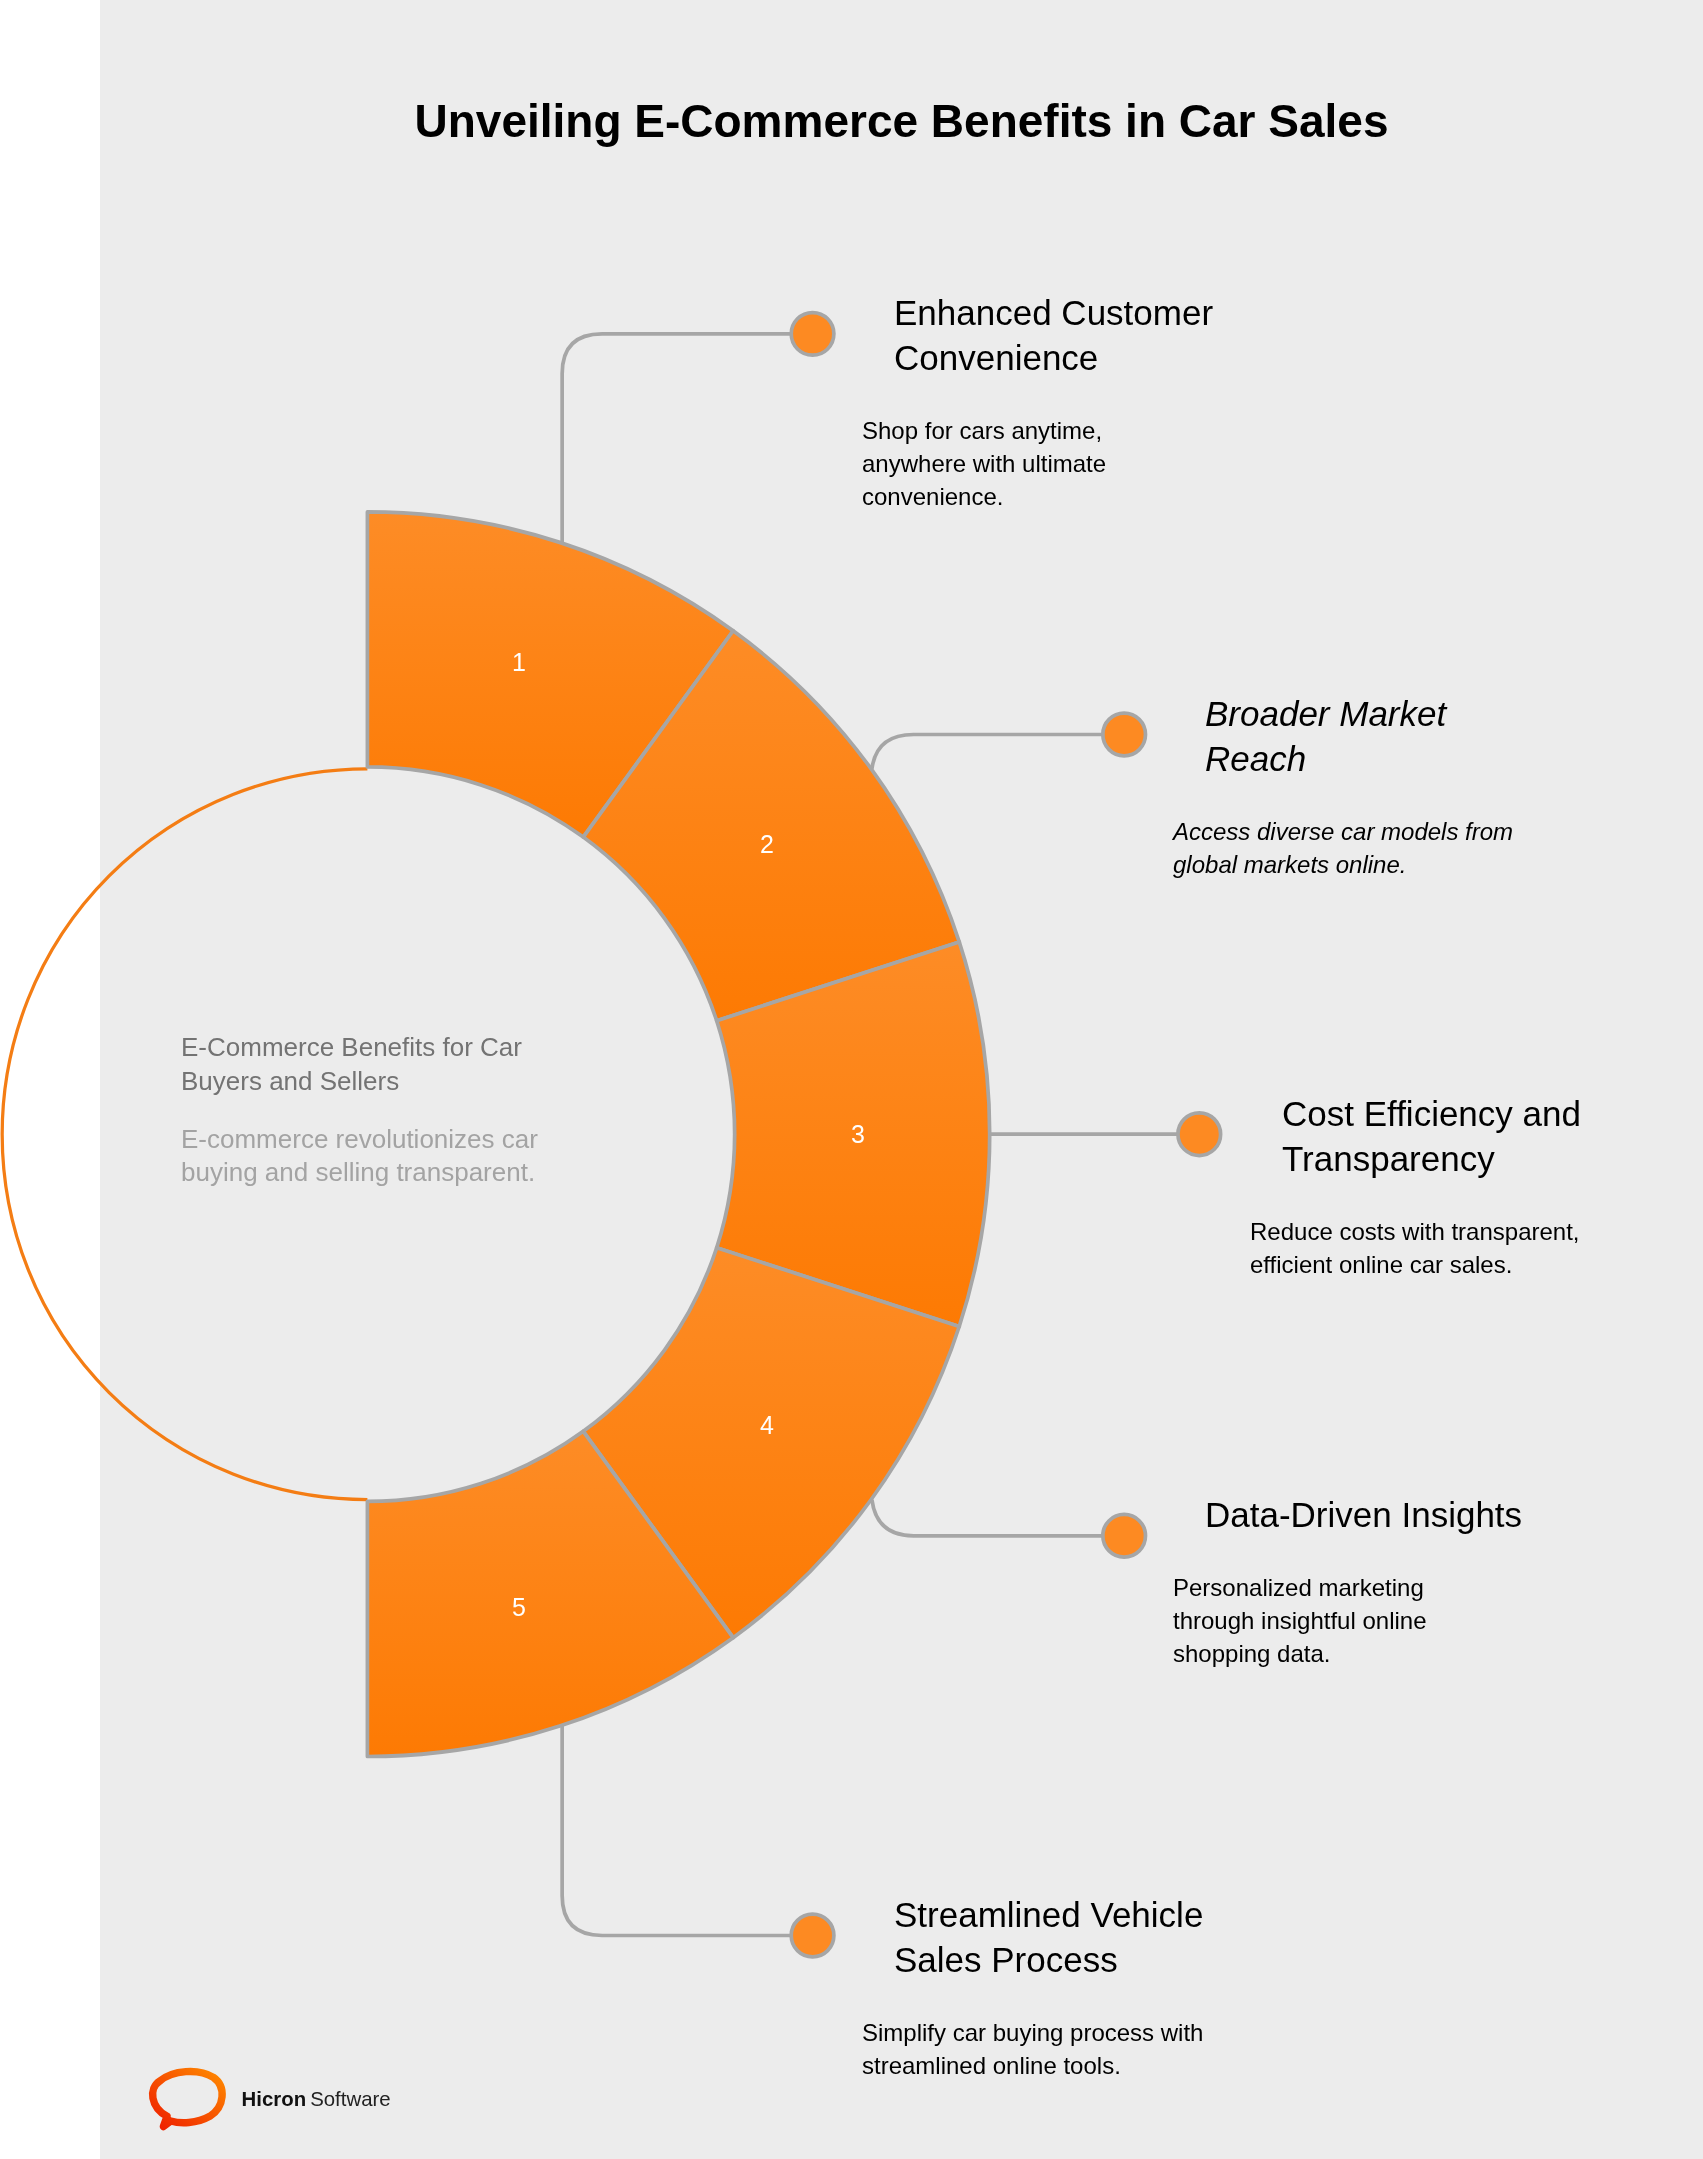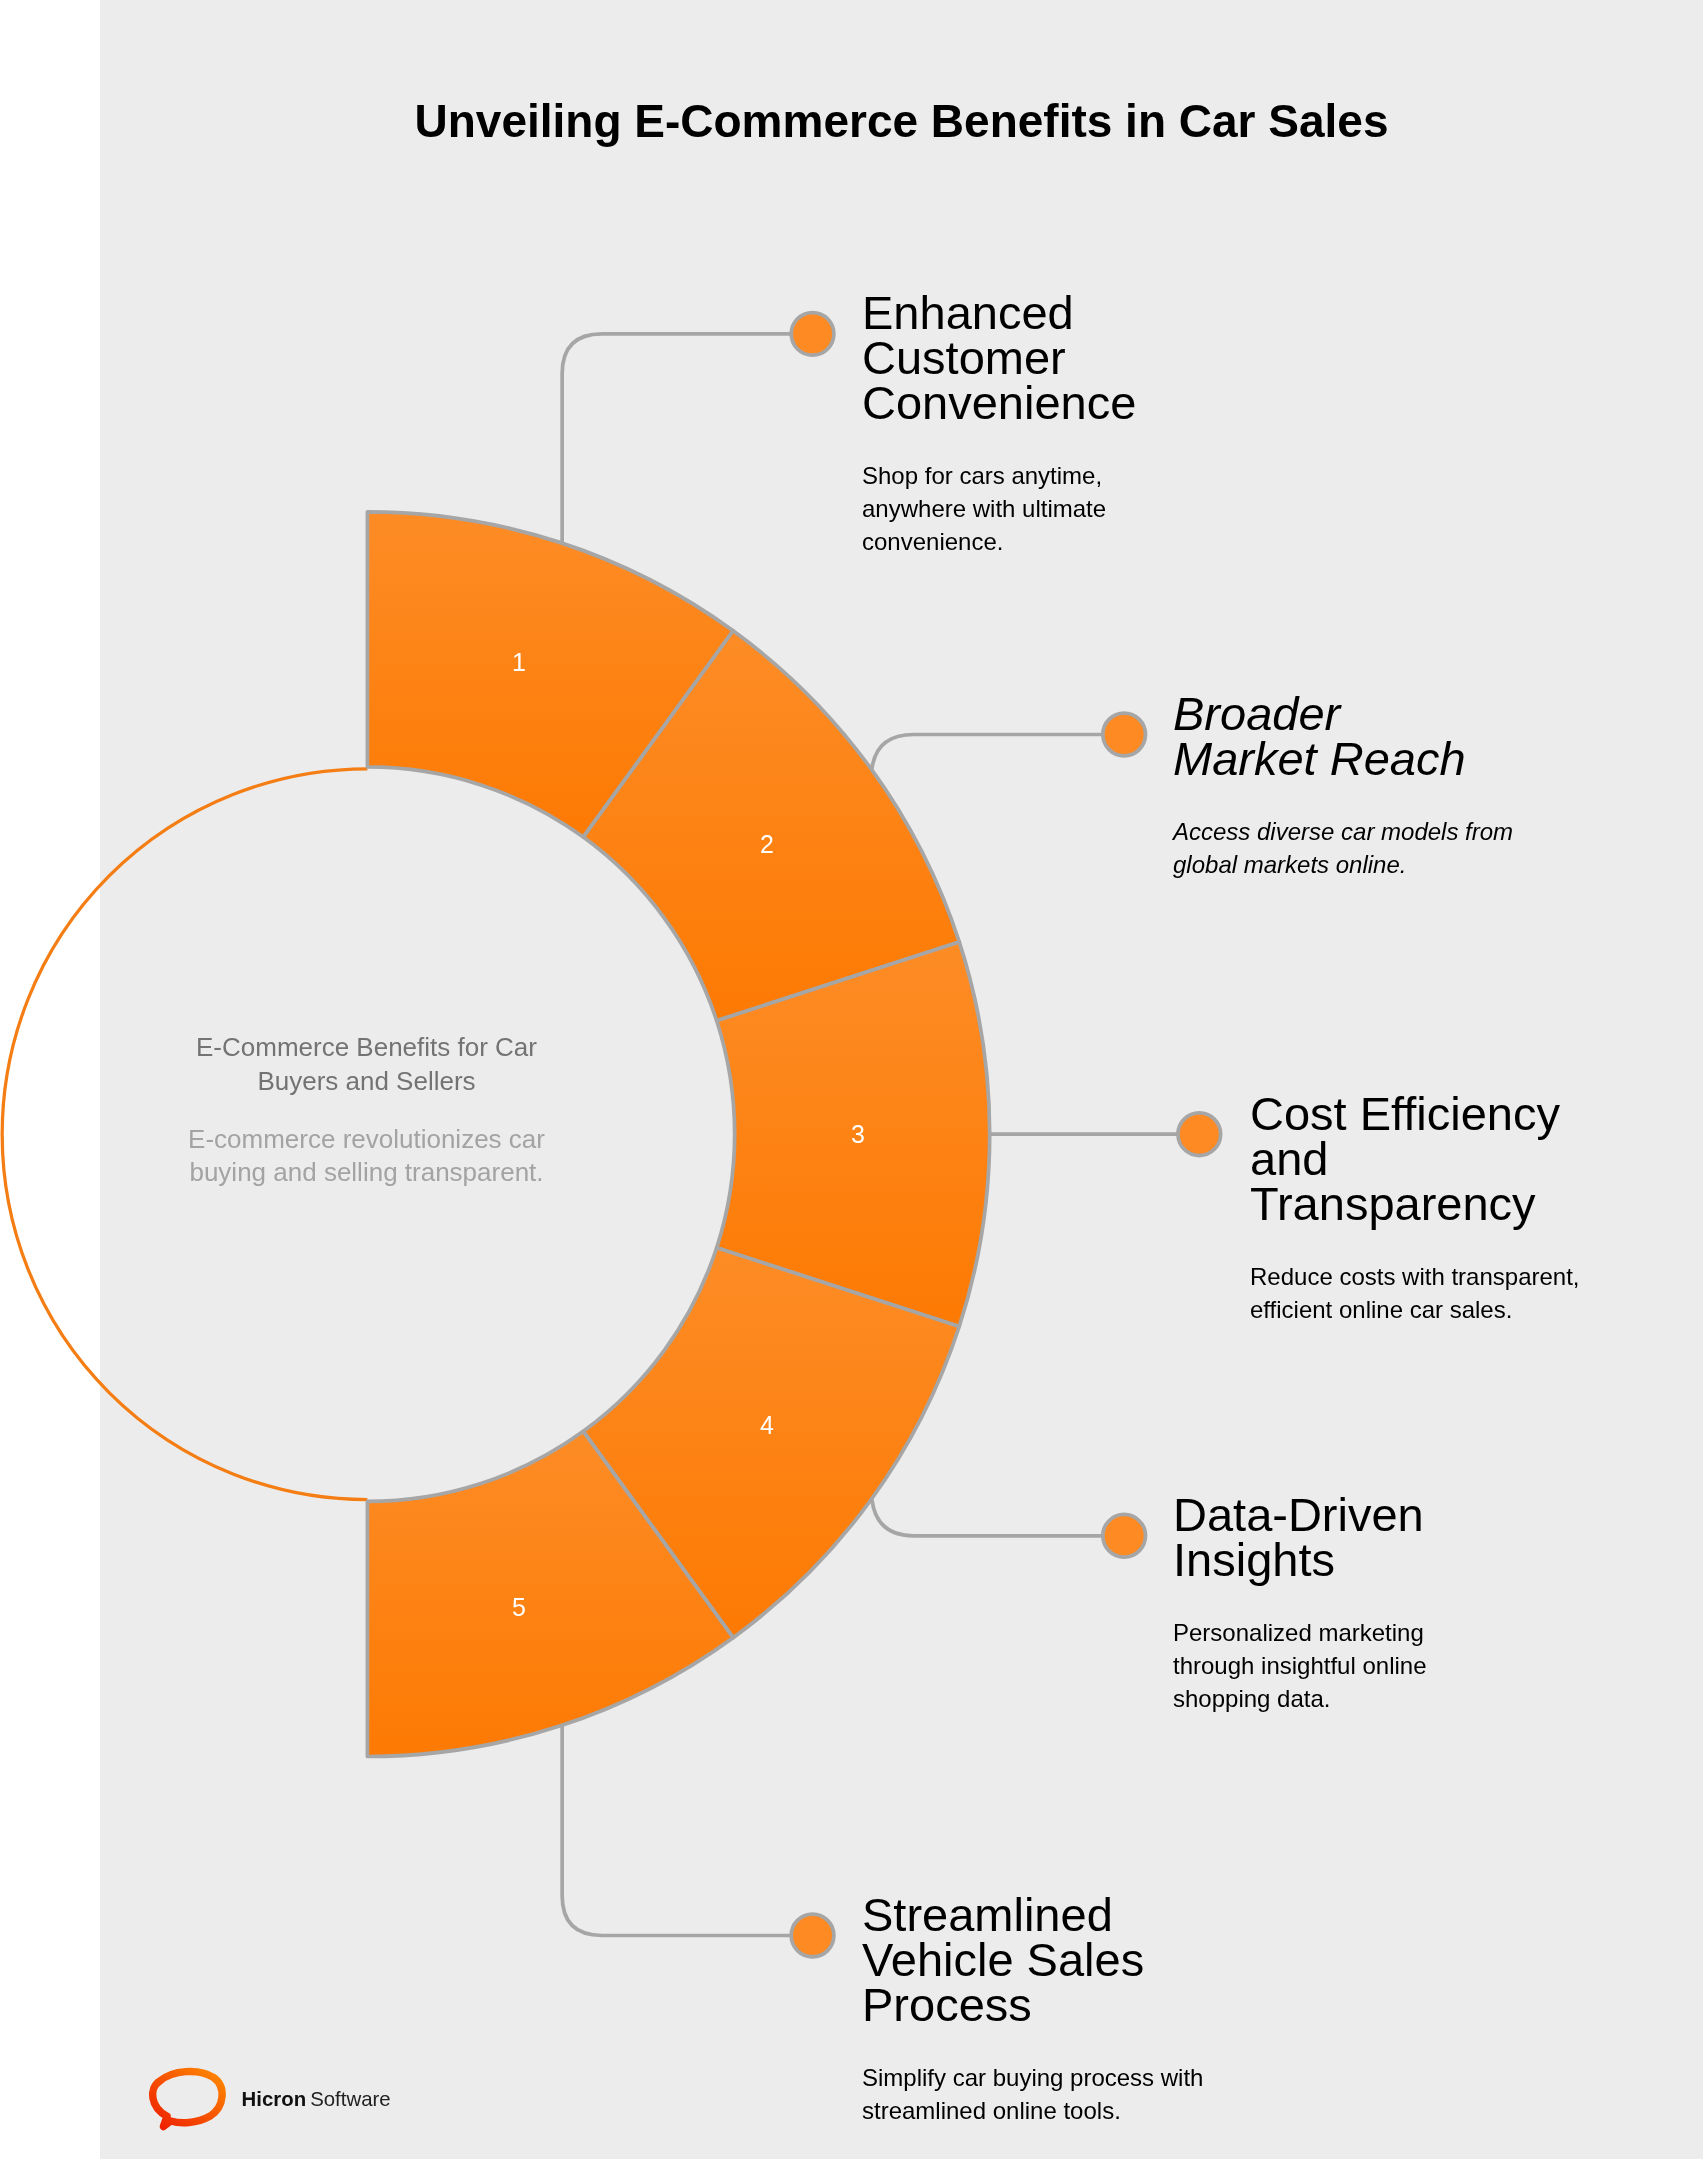--- a/index.html
+++ b/index.html
@@ -3,25 +3,25 @@
 <meta charset="utf-8">
 <style>
   html, body { margin: 0; padding: 0; }
   body { width: 1703px; height: 2159px; position: relative; background: #ffffff; overflow: hidden;
          font-family: "Liberation Sans", sans-serif; }
   #canvas { position: absolute; left: 0; top: 0; width: 1703px; height: 2159px; border-radius: 24px; }
   .bg-panel { position: absolute; left: 100px; top: 0; width: 1603px; height: 2159px; background: #ececec; }
   svg.diagram { position: absolute; left: 0; top: 0; }
   .page-title { position: absolute; left: 100px; width: 1603px; top: 93px; text-align: center;
                 font-size: 46px; font-weight: bold; color: #000; line-height: 56px; margin: 0; }
-  .center-text { position: absolute; left: 181px; width: 371px; top: 1030px; text-align: center; }
+  .center-text { position: absolute; left: 181px; width: 371px; top: 1030px; text-align: left; }
   .center-title { font-size: 26px; line-height: 34px; color: #737373; }
   .center-desc { font-size: 26px; line-height: 33px; color: #a3a3a3; margin-top: 25px; }
   .item { position: absolute; width: 427px; }
-  .item-title { font-size: 47px; line-height: 45px; color: #000; }
+  .item-title { font-size: 35px; line-height: 45px; color: #000; margin-left: 32px; }
   .item-desc { font-size: 24px; line-height: 33px; color: #000; margin-top: 34px; }
   .seg-num { position: absolute; width: 56px; margin-left: -28px; text-align: center; color: #fff;
              font-size: 25px; line-height: 28px; margin-top: -14px; }
   .logo { position: absolute; left: 152px; top: 2070px; height: 58px; display: flex; align-items: center; }
   .logo-text { margin-left: 18.6px; font-size: 20.4px; color: #111; }
   .logo-text .bold { font-weight: bold; }
   .logo-text .light { font-weight: normal; color: #222; }
 </style>
 </head>
 <body>

